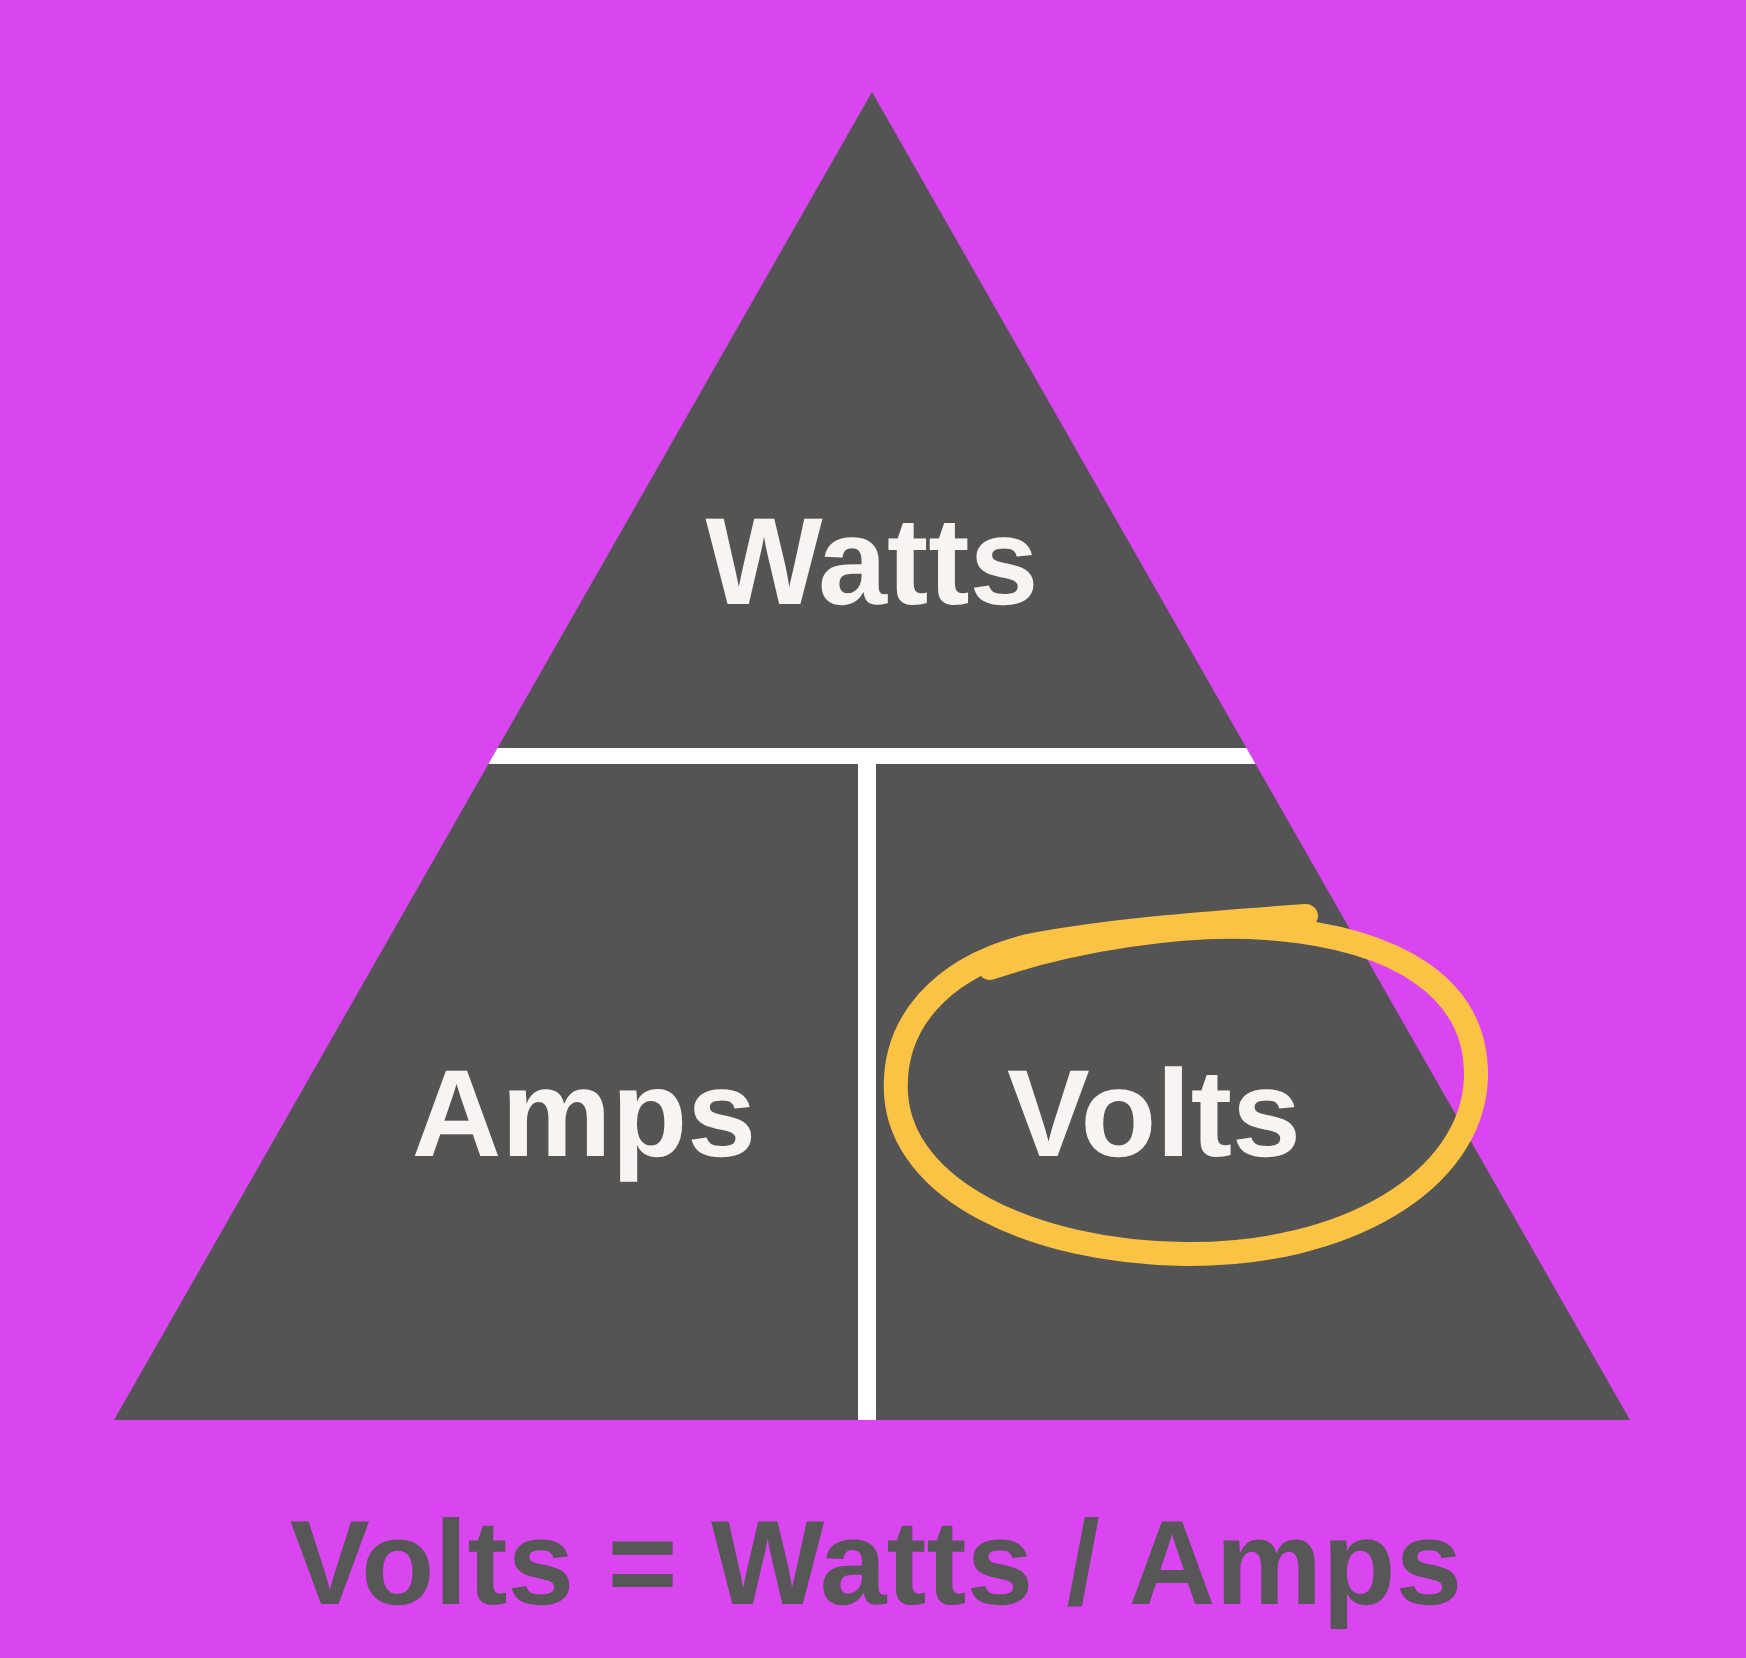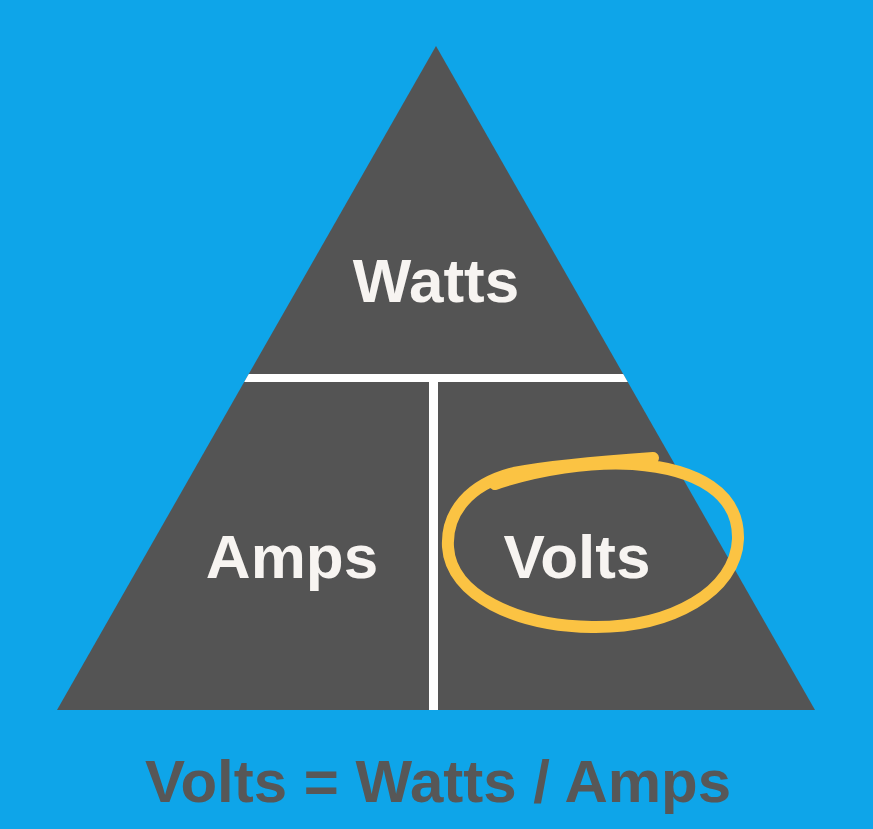--- a/index.html
+++ b/index.html
@@ -7,21 +7,21 @@
     padding: 0;
     background: #FFFFFF;
     width: 873px;
     height: 829px;
     overflow: hidden;
   }
   .canvas {
     position: relative;
     width: 873px;
     height: 829px;
-    background: #0ea5e9;
+    background: #d946ef;
   }
   svg { display: block; }
   .tri-label {
     font-family: "Liberation Sans", sans-serif;
     font-weight: bold;
     font-size: 62px;
     text-anchor: middle;
   }
   .formula-label {
     font-family: "Liberation Sans", sans-serif;

